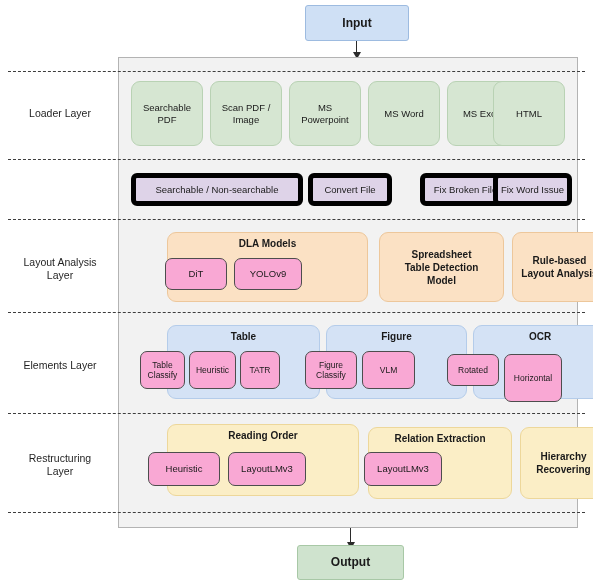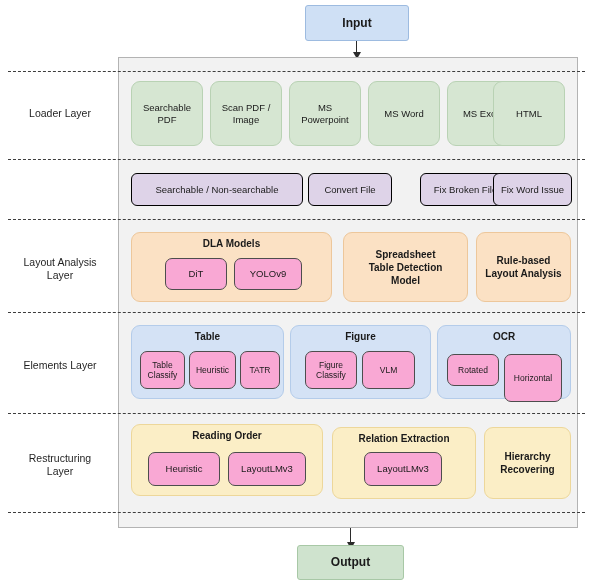--- a/index.html
+++ b/index.html
@@ -84,34 +84,35 @@
     font-size: 9.5px;
     color: #1a1a1a;
   }
   .chip-green {
     background: #d6e6d2;
     border: 1px solid #b9d2b4;
     border-radius: 9px;
   }
   .chip-purple {
     background: #ded3e8;
-    border: 1px solid #000000;
+    border: 5px solid #000000;
     border-radius: 6px;
   }
   .chip-white {
     background: #f9a8d4;
     border: 1px solid #4d4d4d;
     border-radius: 7px;
   }
 
   
   .group {
     position: absolute;
     box-sizing: border-box;
     border-radius: 9px;
+    margin-left: 36px;
   }
   .group-orange {
     background: #fbe1c4;
     border: 1px solid #edc79b;
   }
   .group-blue {
     background: #d4e2f5;
     border: 1px solid #b4ccea;
   }
   .group-yellow {

